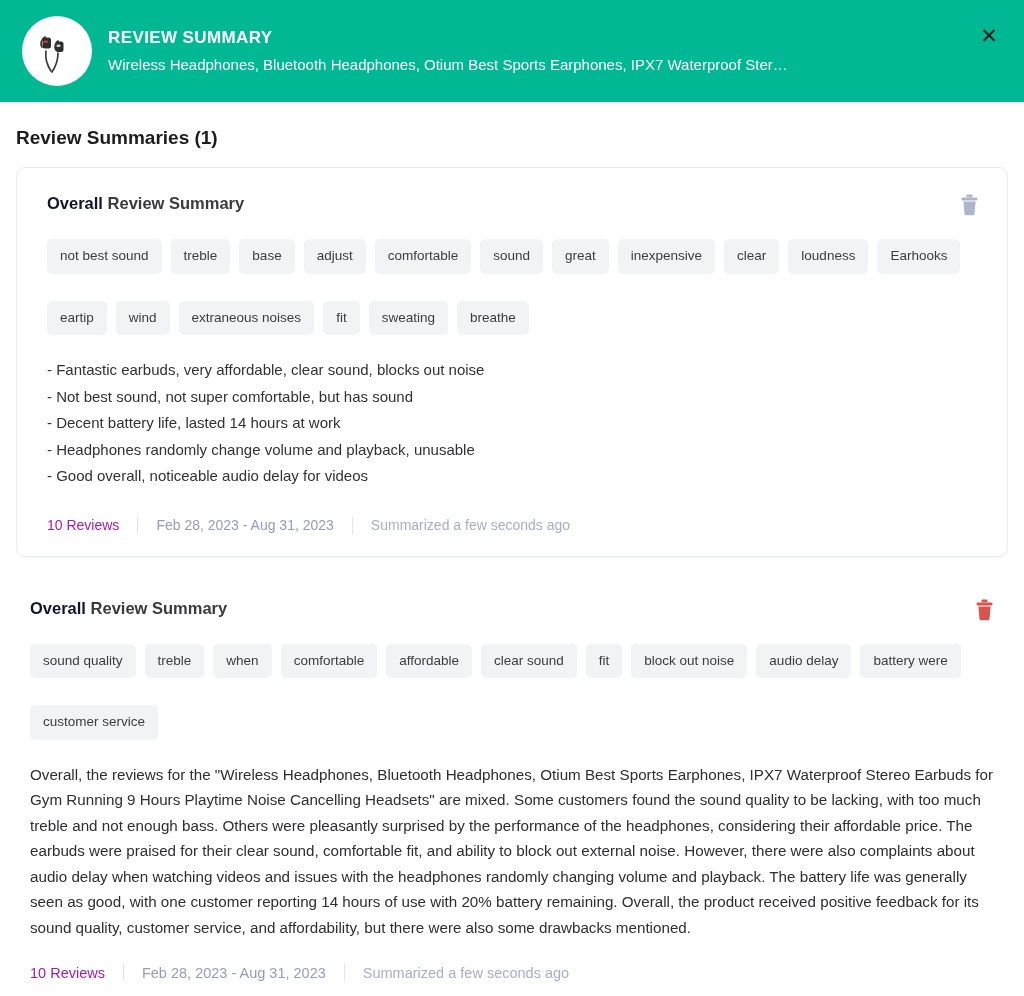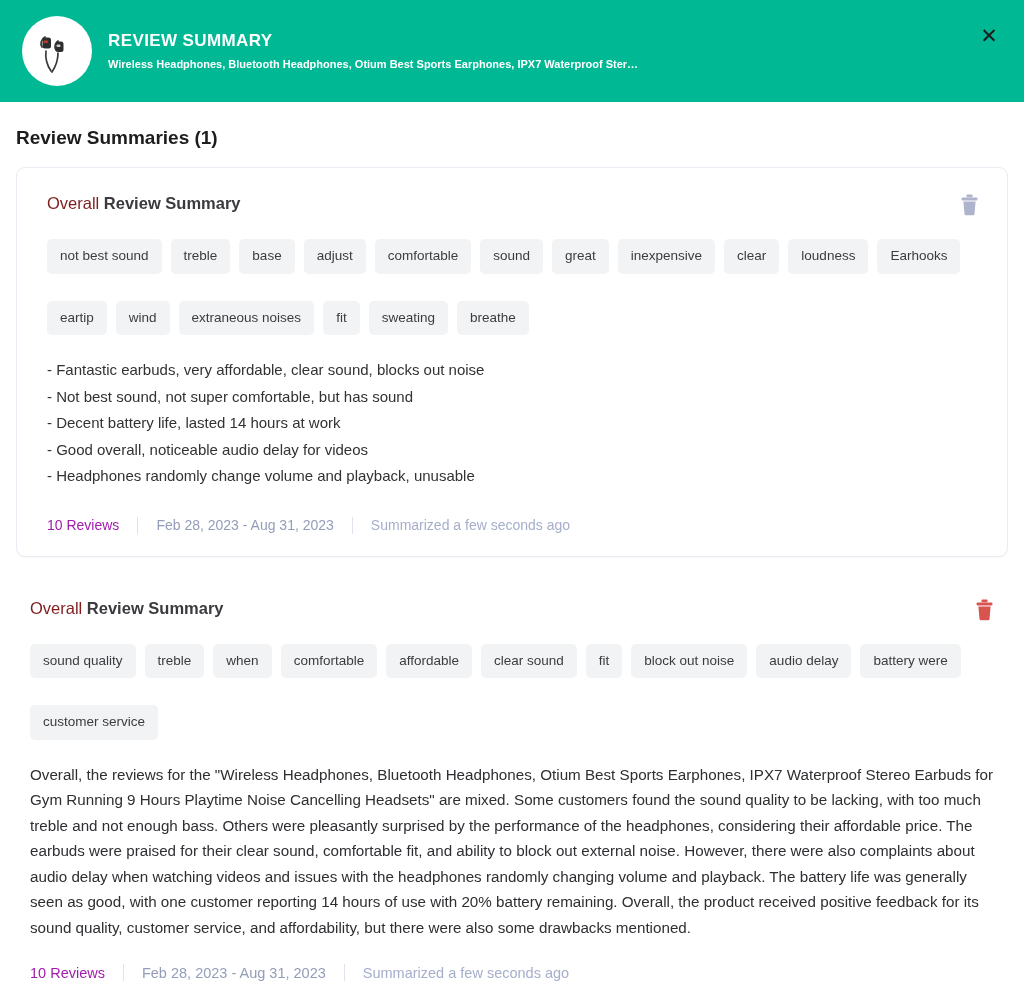--- a/index.html
+++ b/index.html
@@ -37,22 +37,22 @@
     flex: 1 1 auto;
   }
   .header-title {
     font-size: 17px;
     font-weight: bold;
     letter-spacing: 0.4px;
     line-height: 1.35;
     white-space: nowrap;
   }
   .header-subtitle {
-    font-size: 11px;
-    font-weight: bold;
+    font-size: 15px;
+    font-weight: normal;
     line-height: 1.45;
     margin-top: 4px;
     white-space: nowrap;
     overflow: hidden;
     text-overflow: ellipsis;
     max-width: 820px;
   }
   .close-btn {
     position: absolute;
     top: 22px; right: 22px;
@@ -102,22 +102,22 @@
     align-items: flex-start;
     justify-content: space-between;
   }
   .card-title {
     font-size: 16.5px;
     color: #3b3b3f;
     font-weight: 600;
     line-height: 1.2;
   }
   .card-title .strong {
-    color: #7f1d1d;
-    font-weight: normal;
+    color: #0f172a;
+    font-weight: bold;
   }
   .trash {
     border: none; background: none; padding: 0; margin: 0;
     cursor: pointer; line-height: 0;
   }
 
   
   .tags {
     display: flex;
     flex-wrap: wrap;
@@ -233,22 +233,22 @@
       <span class="tag">extraneous noises</span>
       <span class="tag">fit</span>
       <span class="tag">sweating</span>
       <span class="tag">breathe</span>
     </div>
 
     <div class="bullets">
       <div>- Fantastic earbuds, very affordable, clear sound, blocks out noise</div>
       <div>- Not best sound, not super comfortable, but has sound</div>
       <div>- Decent battery life, lasted 14 hours at work</div>
+      <div>- Headphones randomly change volume and playback, unusable</div>
       <div>- Good overall, noticeable audio delay for videos</div>
-      <div>- Headphones randomly change volume and playback, unusable</div>
     </div>
 
     <div class="meta">
       <span class="m-reviews">10 Reviews</span>
       <span class="divider"></span>
       <span class="m-range">Feb 28, 2023 - Aug 31, 2023</span>
       <span class="divider"></span>
       <span class="m-when">Summarized a few seconds ago</span>
     </div>
   </div>

